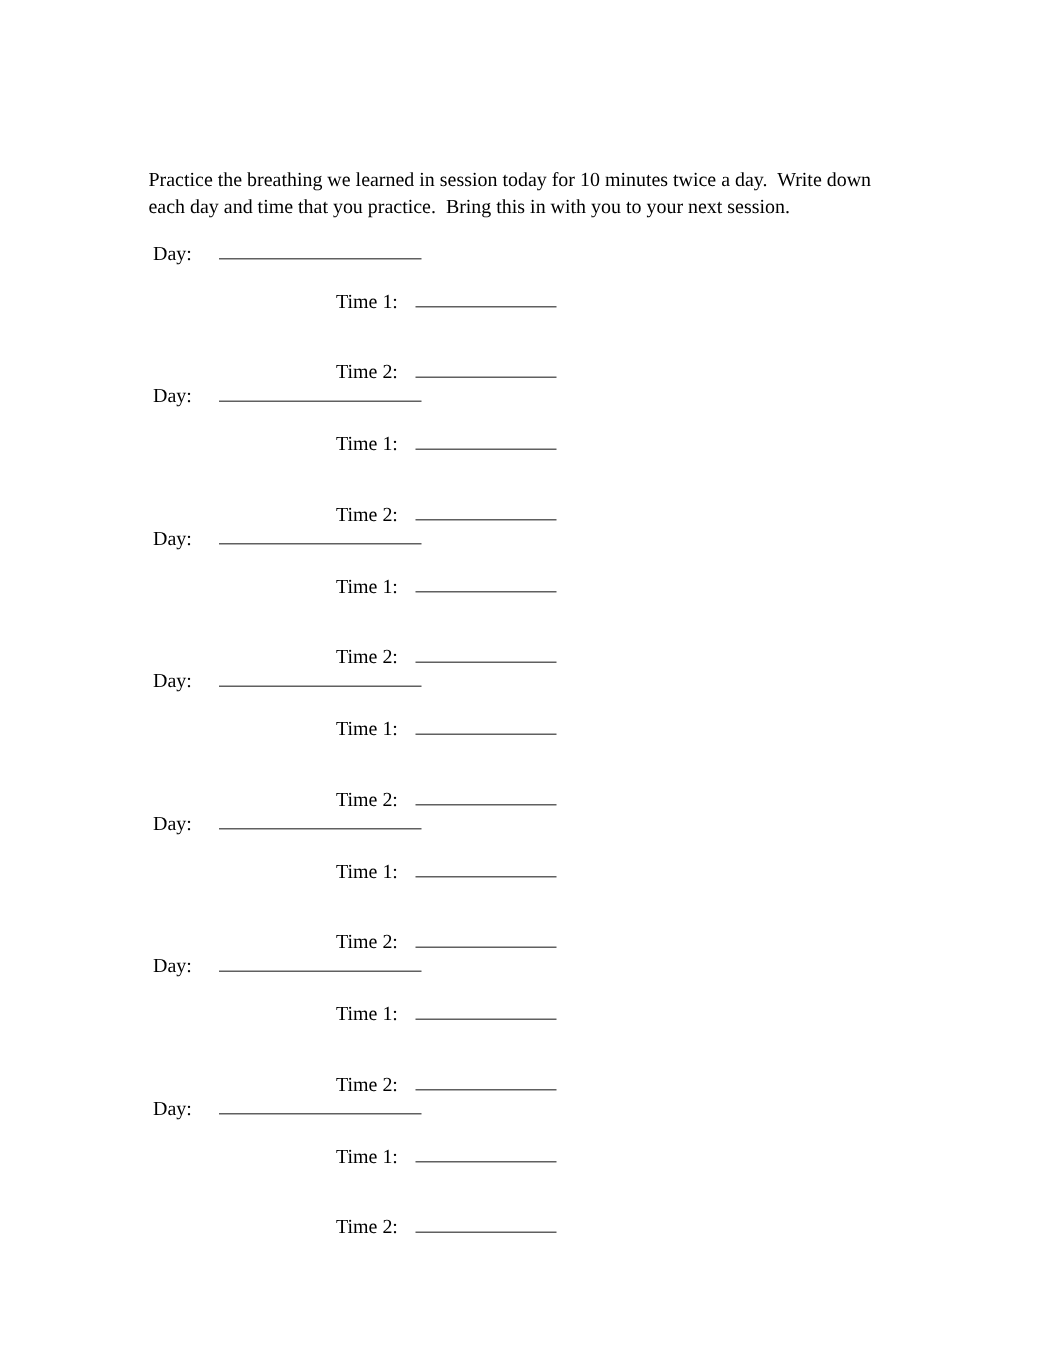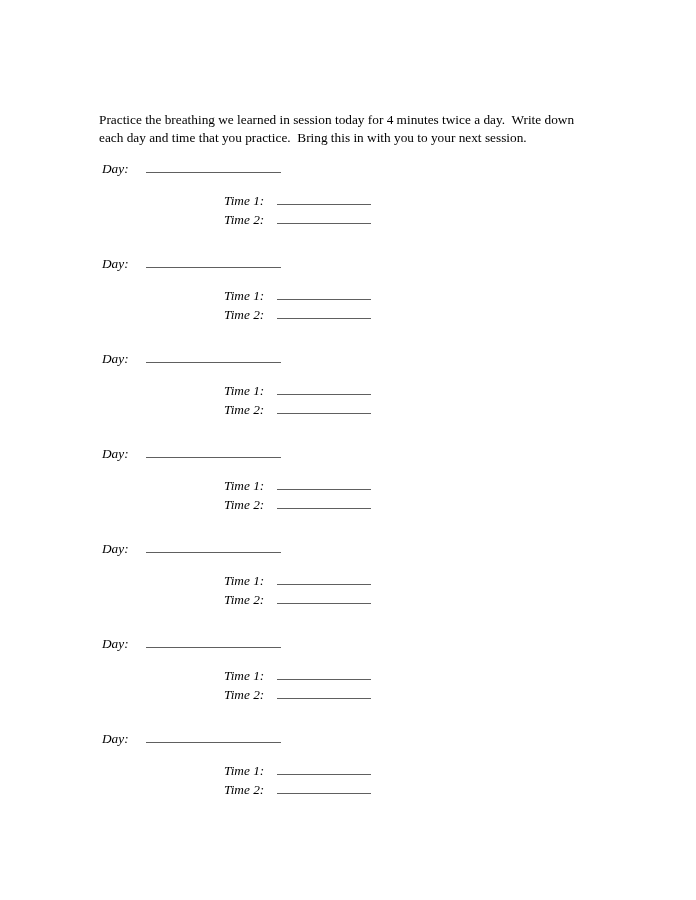--- a/index.html
+++ b/index.html
@@ -56,37 +56,36 @@
   .log {
     position: absolute;
     top: 160px;
     left: 0;
     width: 696px;
   }
 
   .entry {
     position: relative;
     height: 95px;
-    font-style: italic;
   }
 
   .row {
     position: absolute;
     left: 0;
     height: 17px;
     display: flex;
     align-items: baseline;
     font-size: 13.3px;
     line-height: 17px;
     white-space: nowrap;
   }
 
   .row-day { top: 0px; padding-left: 102px; }
   .row-t1  { top: 31.6px; padding-left: 224px; }
-  .row-t2  { top: 51px; padding-left: 224px; justify-content: flex-end; }
+  .row-t2  { top: 79px; padding-left: 224px; justify-content: flex-end; }
 
   .label {
     display: inline-block;
   }
 
   .blank {
     display: inline-block;
     border-bottom: 1px solid #606060;
     height: 11px;
     margin-left: 0;
@@ -102,21 +101,21 @@
   .row-t2 .label { width: 53px; }
   .row-t1 .blank,
   .row-t2 .blank { width: 94px; }
 </style>
 </head>
 <body>
 
 <div class="page">
 
 
-  <p class="intro">Practice the breathing we learned in session today for 4 minutes twice a day.  Write down each day and time that you practice.  Bring this in with you to your next session.</p>
+  <p class="intro">Practice the breathing we learned in session today for 10 minutes twice a day.  Write down each day and time that you practice.  Bring this in with you to your next session.</p>
 
   <div class="log">
       <div class="entry">
         <div class="row row-day">
           <span class="label">Day:</span>
           <span class="blank"></span>
         </div>
         <div class="row row-t1">
           <span class="label">Time 1:</span>
           <span class="blank"></span>

